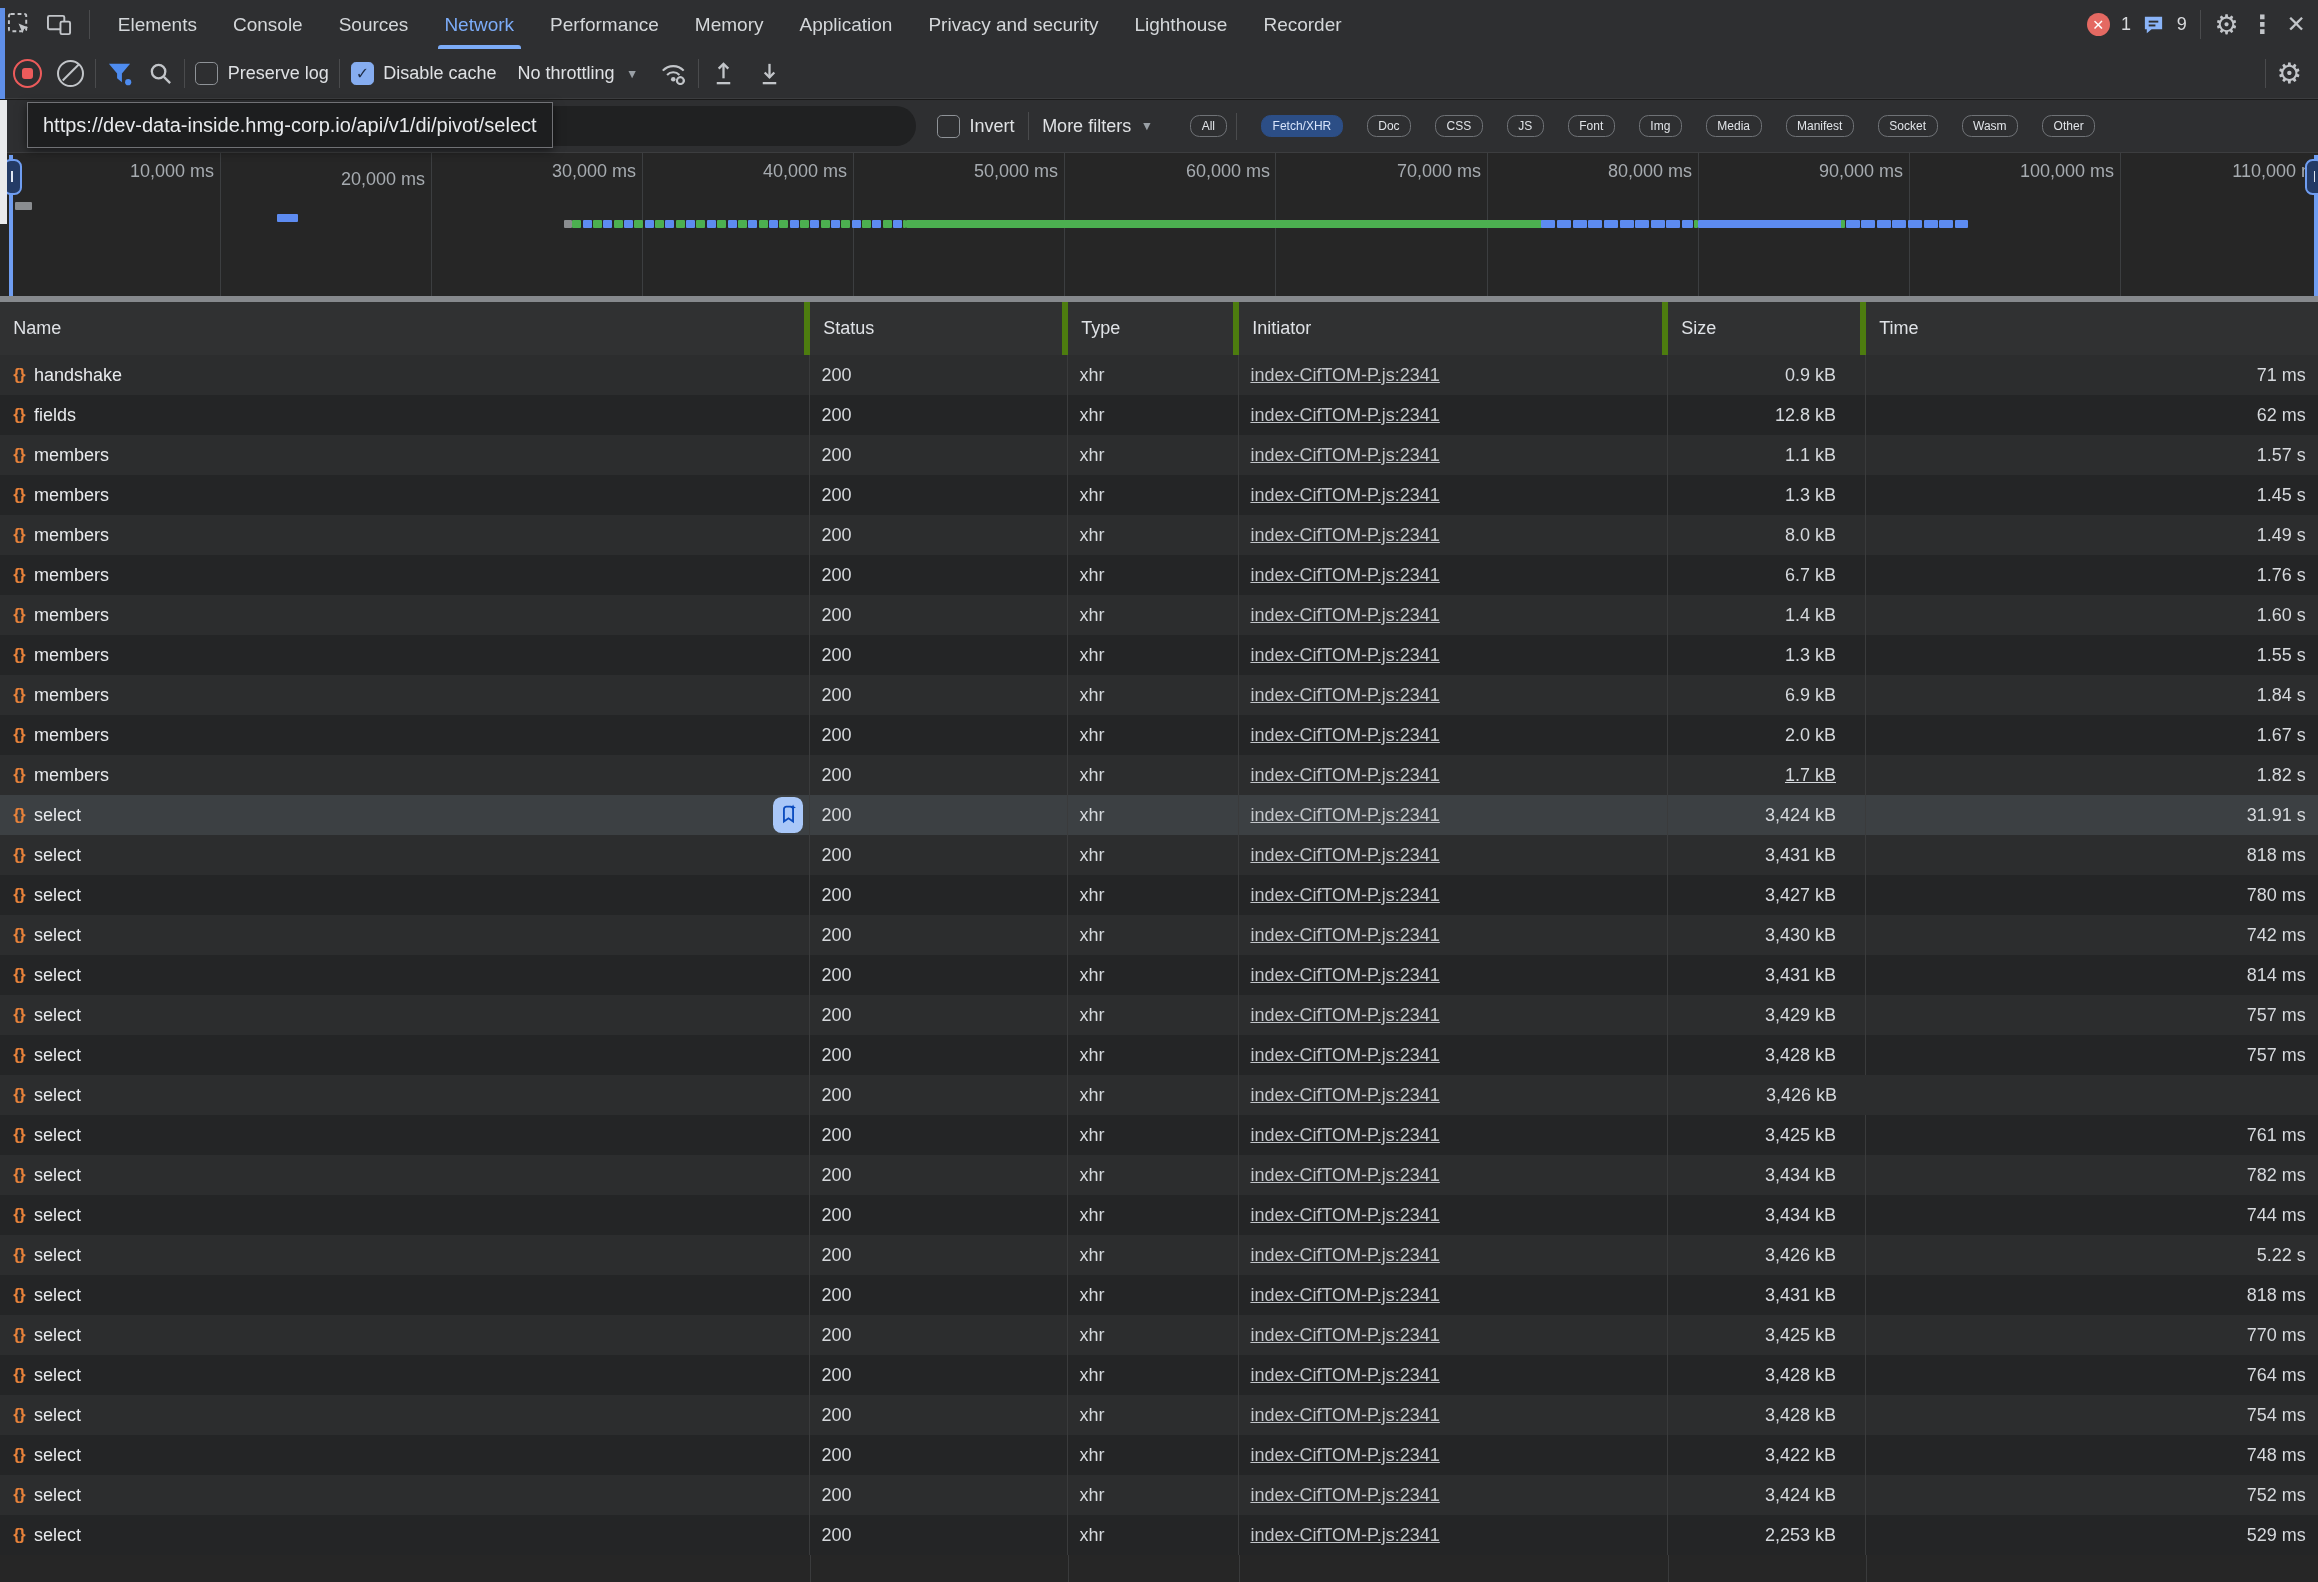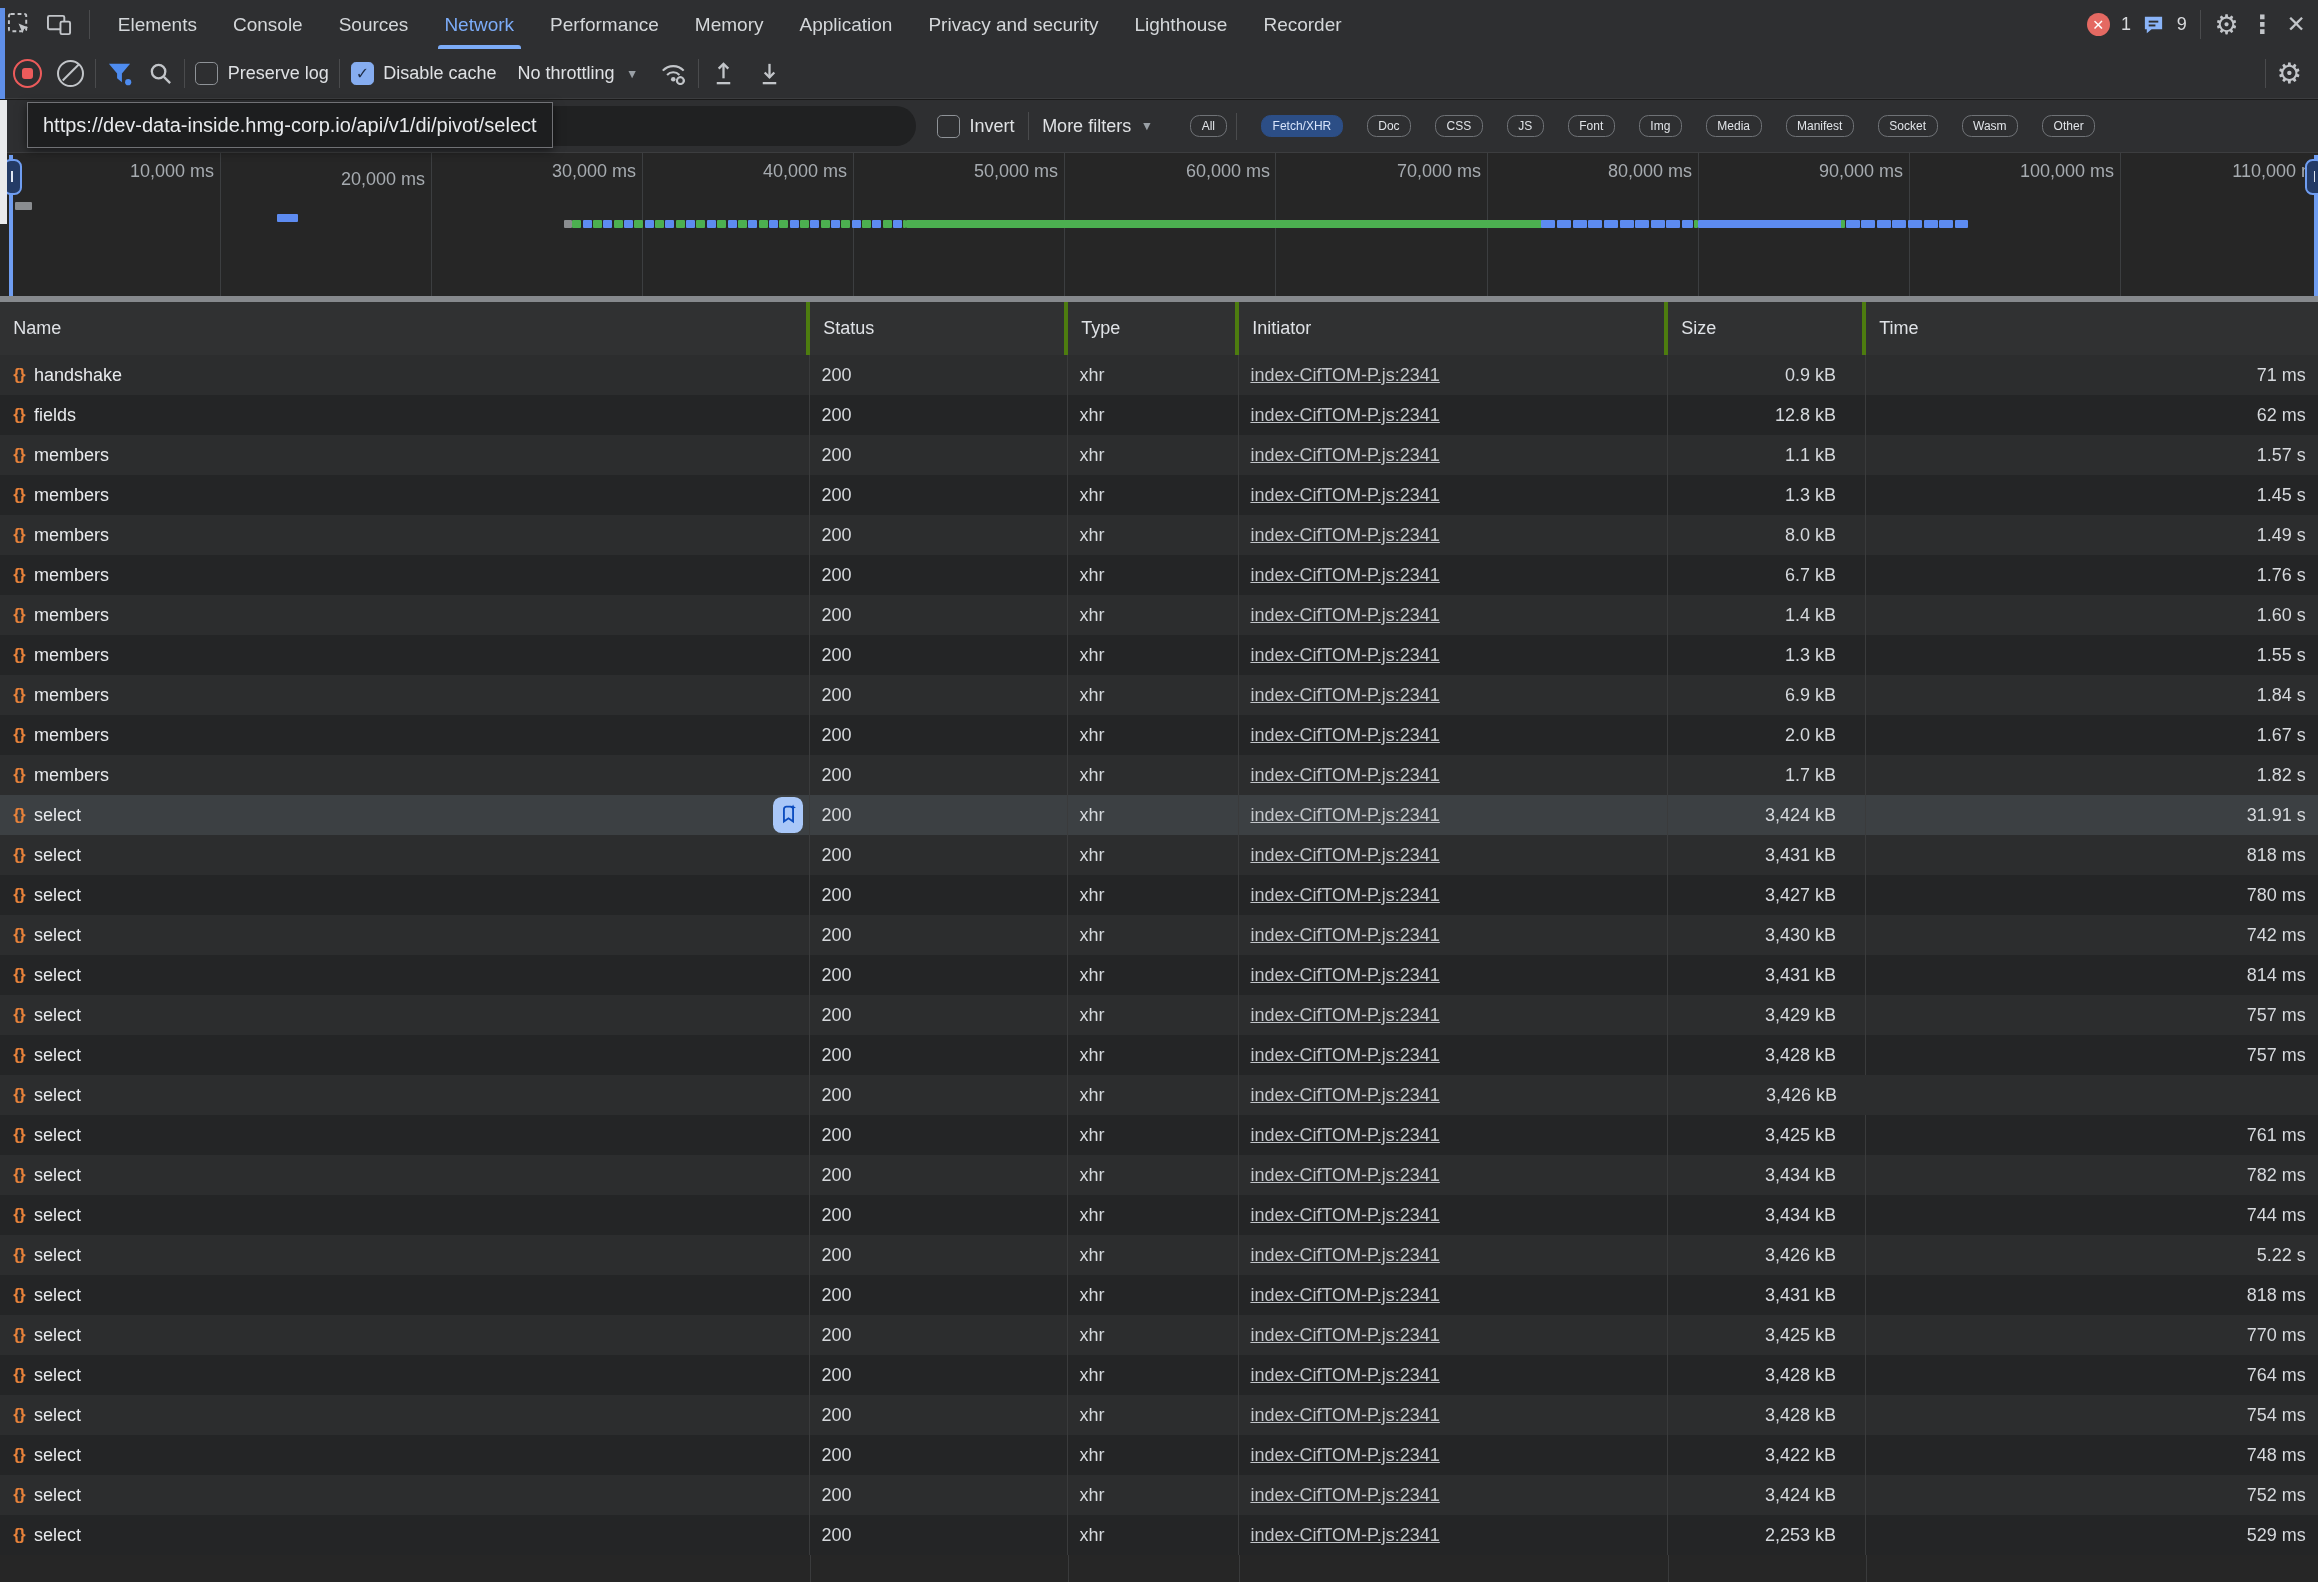--- a/index.html
+++ b/index.html
@@ -72,21 +72,21 @@
   #left-edge-blue{left:0;top:7.6px;width:4.8px;height:91px;background:#5f8fe8;z-index:25;}
   .ov-handle-line{position:absolute;top:1.9px;width:4.8px;height:141px;background:#6f9df1;}
   .ov-grip{position:absolute;top:5.7px;width:15px;height:32px;border:2.9px solid #6f9df1;
            border-radius:7.6px;background:#243b66;display:flex;align-items:center;justify-content:center;}
   .ov-grip .line{width:1.9px;height:11.4px;background:#dfe6f2;}
 
   
   #theader{left:0;top:302px;width:2319px;height:53px;background:#303132;
            border-bottom:1px solid #3e3f41;display:flex;}
   .hcell{display:flex;align-items:center;font-size:18px;color:#dfe2e6;box-sizing:border-box;
-         border-right:4px solid #4d7c0f;padding-left:13.3px;cursor:pointer;}
+         border-right:6px solid #4d7c0f;padding-left:13.3px;cursor:pointer;}
   .hcell:last-child{border-right:none;}
   #tbody{left:0;top:355px;width:2319px;height:1228px;background:#262626;}
   .col-line{position:absolute;top:0;width:1px;height:100%;background:#3a3b3c;}
   .row{position:relative;height:40px;display:flex;width:2319px;}
   .row.odd{background:#2c2d2e;}
   .row.even{background:#242526;}
   .row.selected{background:#3c4043;}
   .cell{display:flex;align-items:center;box-sizing:border-box;border-right:1px solid #3a3b3c;
         font-size:18px;color:#d6d9dd;overflow:hidden;white-space:nowrap;}
   .cell:last-child{border-right:none;}
@@ -474,21 +474,21 @@
     <div class="row odd">
       <div class="cell name" style="width: 810px;">
         <span class="xhr-glyph">{}</span>
         <span>members</span>
       </div>
       <div class="cell pad" style="width: 258px;">200</div>
       <div class="cell pad" style="width: 171px;">xhr</div>
       <div class="cell pad" style="width: 429px;">
         <span class="init-link">index-CifTOM-P.js:2341</span>
       </div>
-      <div class="cell num" style="width: 198px;">1.7 kB</div>
+      <div class="cell num" style="width: 198px; text-decoration: underline;">1.7 kB</div>
       <div class="cell time" style="width: 453px; flex: 1 1 0%;">1.82 s</div>
     </div>
     <div class="row selected">
       <div class="cell name" style="width: 810px;">
         <span class="xhr-glyph">{}</span>
         <span>select</span>
         <span class="ai-badge">
           <svg width="21" height="30" viewBox="0 0 32 46">
             <path d="M9 14 c0-2.2 1.6-3.8 3.8-3.8 h6.4 c2.2 0 3.8 1.6 3.8 3.8 v19 l-7-5 -7 5 z" fill="none" stroke="#0a4bbf" stroke-width="2.8"></path>
             <path d="M23 7 l1.4 3 3 1.4 -3 1.4 -1.4 3 -1.4 -3 -3 -1.4 3 -1.4 z" fill="#0a4bbf"></path>

